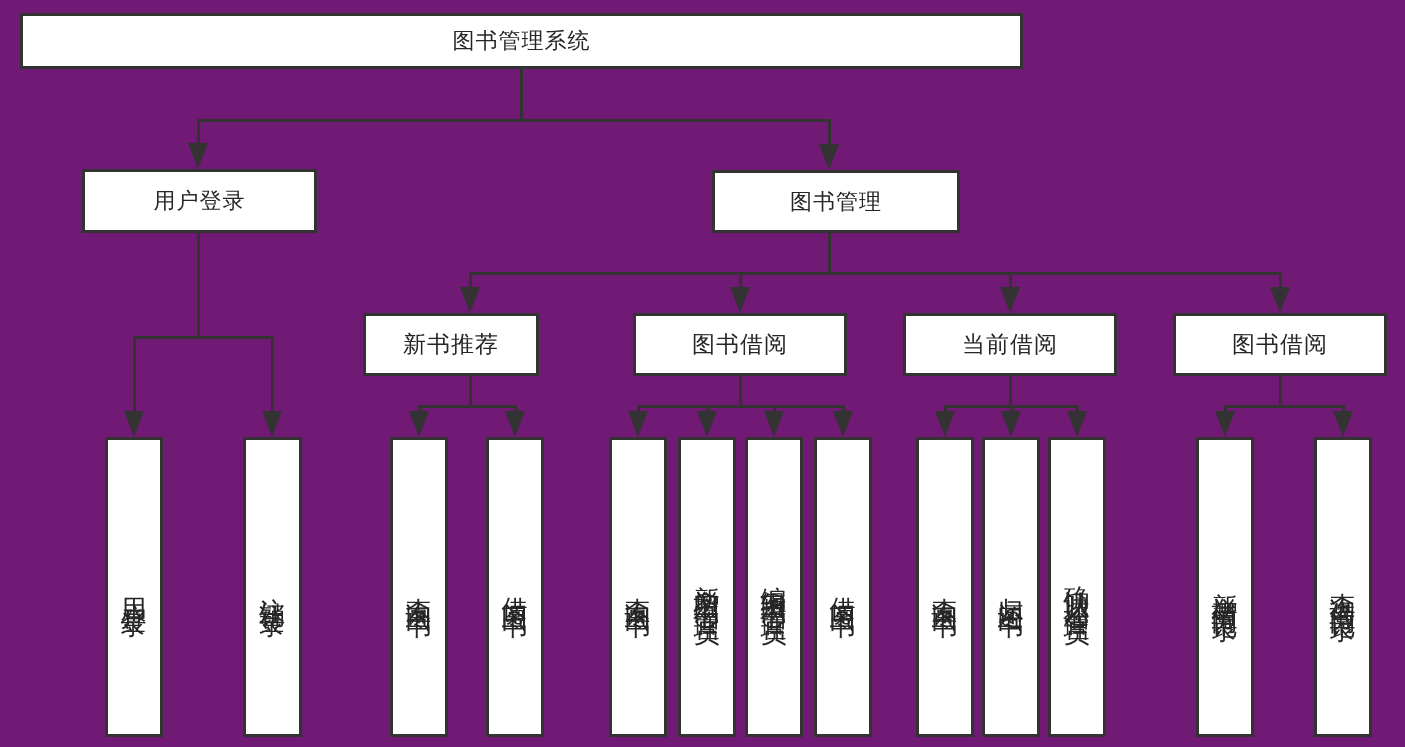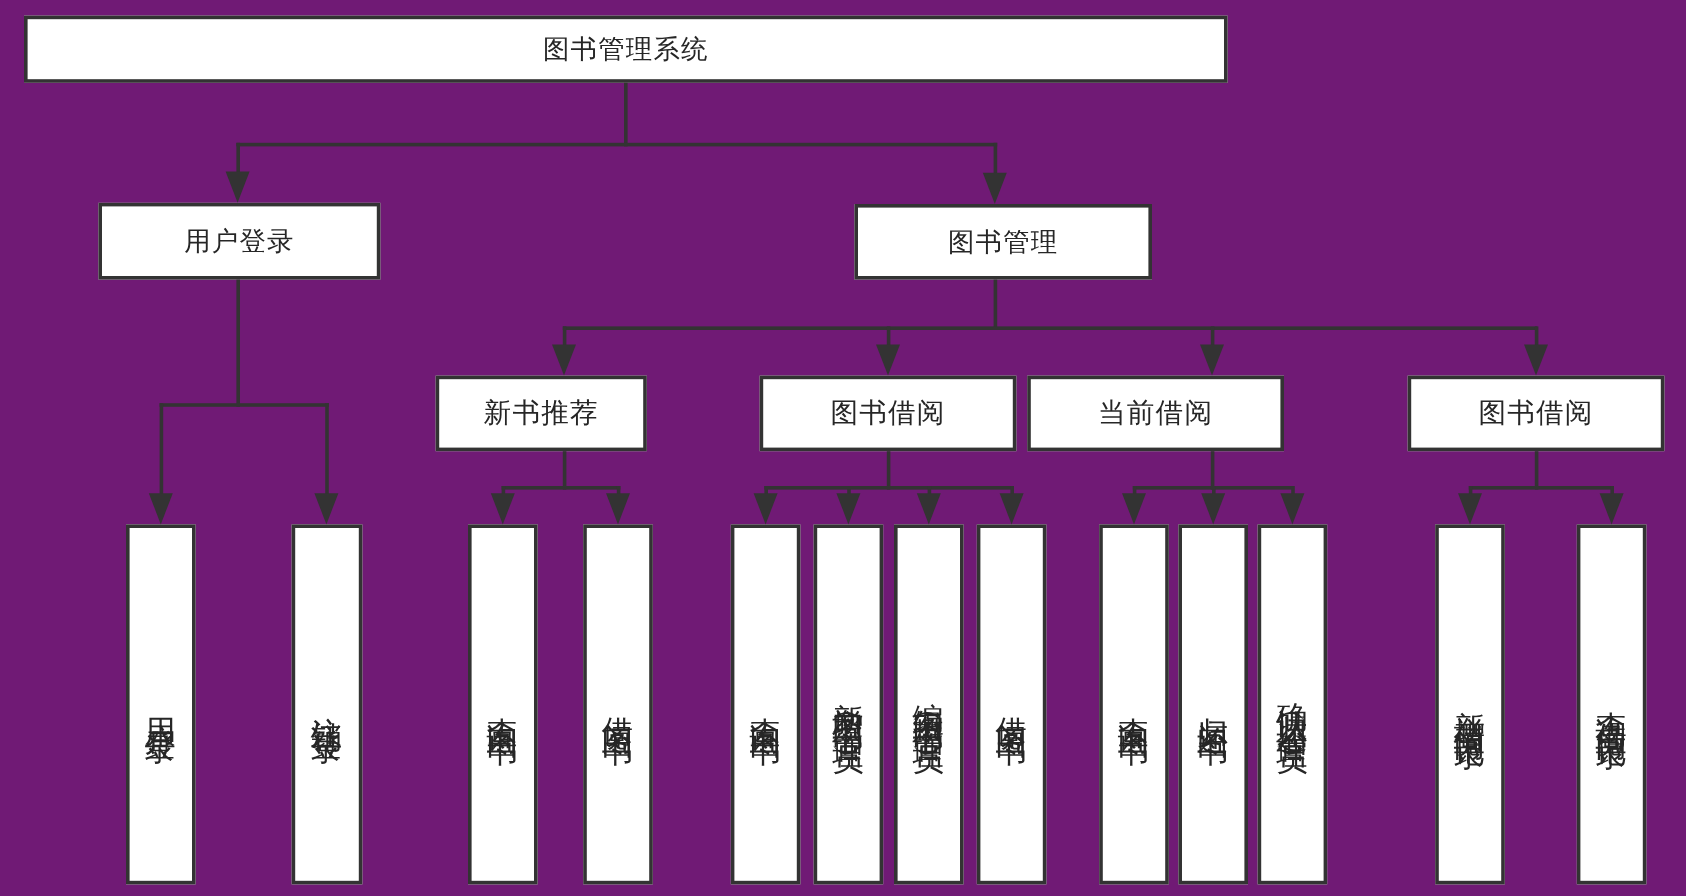--- a/index.html
+++ b/index.html
@@ -85,21 +85,21 @@
   <div class="hbox" style="left:712px; top:170px; width:248px; height:63px;">
     <span>图书管理</span>
   </div>
 
   <div class="hbox l3" style="left:363px; top:313px; width:176px; height:63px;align-items:center;">
     <span>新书推荐</span>
   </div>
   <div class="hbox l3" style="left:633px; top:313px; width:214px; height:63px;">
     <span>图书借阅</span>
   </div>
-  <div class="hbox l3" style="left:856px; top:313px; width:214px; height:63px;font-family:Liberation Mono, monospace;">
+  <div class="hbox l3" style="left:903px; top:313px; width:214px; height:63px;font-family:Liberation Mono, monospace;">
     <span>当前借阅</span>
   </div>
   <div class="hbox l3" style="left:1173px; top:313px; width:214px; height:63px;">
     <span>图书借阅</span>
   </div>
 
   <div class="vbox" style="left:105px; top:437px; width:58px; height:300px;">
     <span>用户登录</span>
   </div>
   <div class="vbox" style="left:243px; top:437px; width:59px; height:300px;">

